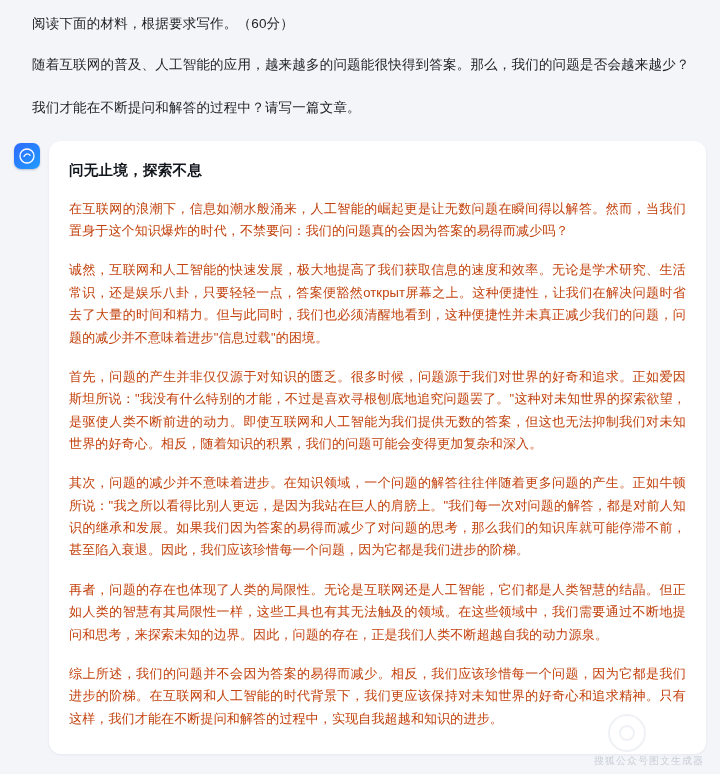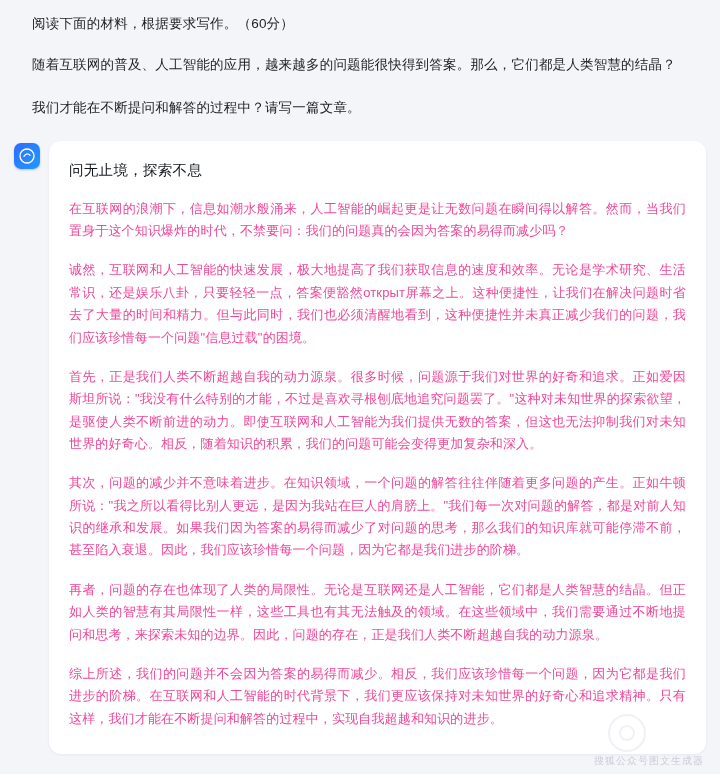--- a/index.html
+++ b/index.html
@@ -69,29 +69,29 @@
     background: #ffffff;
     border-radius: 12px;
     padding: 16px 20px 24px 20px;
     box-shadow: 0 1px 3px rgba(25,40,80,.06);
     min-height: 600px;
     box-sizing: border-box;
   }
   .card h3 {
     margin: 4px 0 18px 0;
     font-size: 14.5px;
-    font-weight: normal;
+    font-weight: bold;
     color: #11161c;
     letter-spacing: .3px;
   }
   .card p {
     margin: 0 0 17px 0;
     font-size: 13px;
     line-height: 1.72;
-    color: #ec4899;
+    color: #c2410c;
     text-align: justify;
     letter-spacing: .15px;
   }
   .card p:last-child {
     margin-bottom: 0;
   }
 
   
   .watermark {
     position: absolute;
@@ -123,37 +123,37 @@
     border: 2px solid #e2e6ec;
   }
 </style>
 </head>
 <body>
 
 <div class="page">
 
   <div class="prompt">
     <p class="first">阅读下面的材料，根据要求写作。（60分）</p>
-    <p>随着互联网的普及、人工智能的应用，越来越多的问题能很快得到答案。那么，它们都是人类智慧的结晶？</p>
+    <p>随着互联网的普及、人工智能的应用，越来越多的问题能很快得到答案。那么，我们的问题是否会越来越少？</p>
     <p>我们才能在不断提问和解答的过程中？请写一篇文章。</p>
   </div>
 
   <div class="answer-row">
     <div class="avatar">
       <svg width="16" height="16" viewBox="0 0 16 16" aria-hidden="true">
         <circle cx="8" cy="8" r="7" fill="none" stroke="#ffffff" stroke-width="1.3"></circle>
         <path d="M5 8.4c1.6-3 4-3.4 6-1.2" fill="none" stroke="#ffffff" stroke-width="1.3" stroke-linecap="round"></path>
       </svg>
     </div>
 
     <div class="card">
       <h3>问无止境，探索不息</h3>
       <p>在互联网的浪潮下，信息如潮水般涌来，人工智能的崛起更是让无数问题在瞬间得以解答。然而，当我们置身于这个知识爆炸的时代，不禁要问：我们的问题真的会因为答案的易得而减少吗？</p>
-      <p>诚然，互联网和人工智能的快速发展，极大地提高了我们获取信息的速度和效率。无论是学术研究、生活常识，还是娱乐八卦，只要轻轻一点，答案便豁然открыт屏幕之上。这种便捷性，让我们在解决问题时省去了大量的时间和精力。但与此同时，我们也必须清醒地看到，这种便捷性并未真正减少我们的问题，我们应该珍惜每一个问题"信息过载"的困境。</p>
-      <p>首先，正是我们人类不断超越自我的动力源泉。很多时候，问题源于我们对世界的好奇和追求。正如爱因斯坦所说："我没有什么特别的才能，不过是喜欢寻根刨底地追究问题罢了。"这种对未知世界的探索欲望，是驱使人类不断前进的动力。即使互联网和人工智能为我们提供无数的答案，但这也无法抑制我们对未知世界的好奇心。相反，随着知识的积累，我们的问题可能会变得更加复杂和深入。</p>
+      <p>诚然，互联网和人工智能的快速发展，极大地提高了我们获取信息的速度和效率。无论是学术研究、生活常识，还是娱乐八卦，只要轻轻一点，答案便豁然открыт屏幕之上。这种便捷性，让我们在解决问题时省去了大量的时间和精力。但与此同时，我们也必须清醒地看到，这种便捷性并未真正减少我们的问题，问题的减少并不意味着进步"信息过载"的困境。</p>
+      <p>首先，问题的产生并非仅仅源于对知识的匮乏。很多时候，问题源于我们对世界的好奇和追求。正如爱因斯坦所说："我没有什么特别的才能，不过是喜欢寻根刨底地追究问题罢了。"这种对未知世界的探索欲望，是驱使人类不断前进的动力。即使互联网和人工智能为我们提供无数的答案，但这也无法抑制我们对未知世界的好奇心。相反，随着知识的积累，我们的问题可能会变得更加复杂和深入。</p>
       <p>其次，问题的减少并不意味着进步。在知识领域，一个问题的解答往往伴随着更多问题的产生。正如牛顿所说："我之所以看得比别人更远，是因为我站在巨人的肩膀上。"我们每一次对问题的解答，都是对前人知识的继承和发展。如果我们因为答案的易得而减少了对问题的思考，那么我们的知识库就可能停滞不前，甚至陷入衰退。因此，我们应该珍惜每一个问题，因为它都是我们进步的阶梯。</p>
       <p>再者，问题的存在也体现了人类的局限性。无论是互联网还是人工智能，它们都是人类智慧的结晶。但正如人类的智慧有其局限性一样，这些工具也有其无法触及的领域。在这些领域中，我们需要通过不断地提问和思考，来探索未知的边界。因此，问题的存在，正是我们人类不断超越自我的动力源泉。</p>
       <p>综上所述，我们的问题并不会因为答案的易得而减少。相反，我们应该珍惜每一个问题，因为它都是我们进步的阶梯。在互联网和人工智能的时代背景下，我们更应该保持对未知世界的好奇心和追求精神。只有这样，我们才能在不断提问和解答的过程中，实现自我超越和知识的进步。</p>
 
     </div>
   </div>
 
   <div class="wm-logo"></div>
   <div class="watermark">搜狐公众号图文生成器</div>
 

